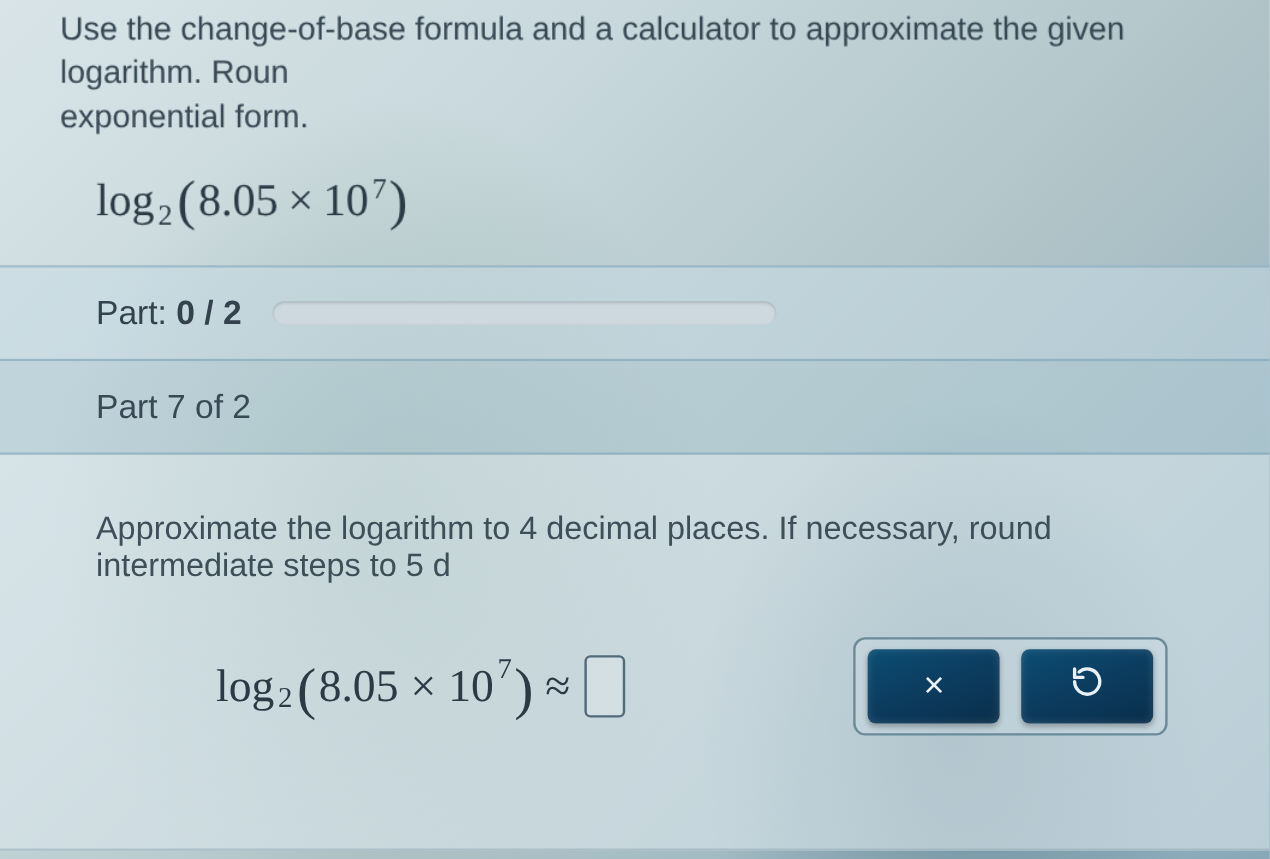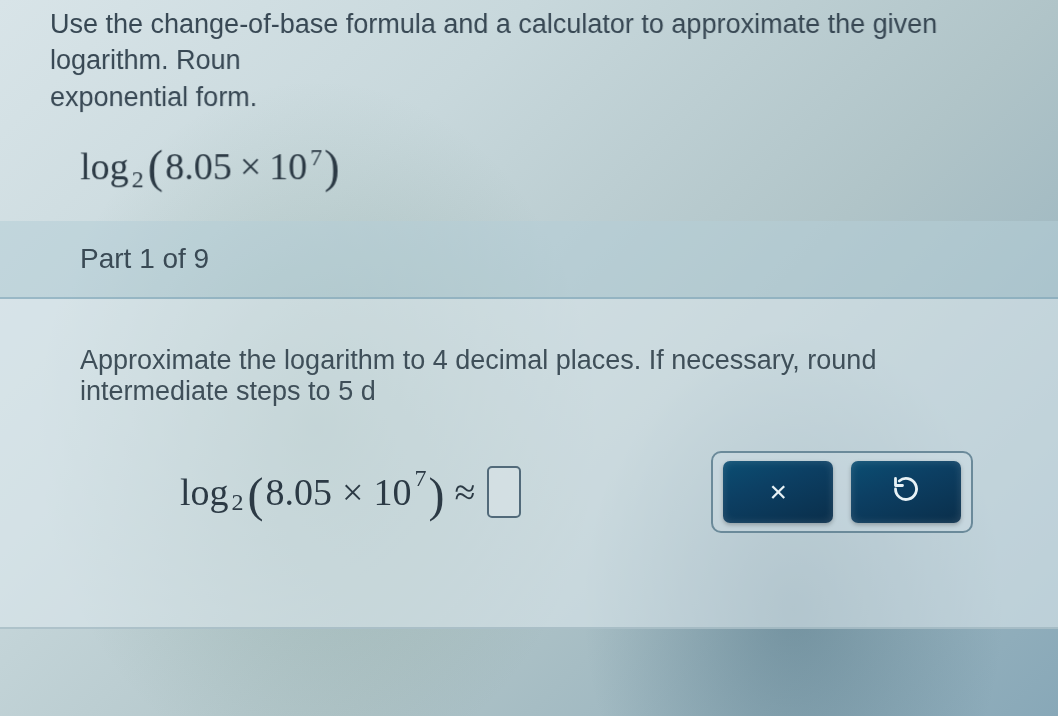--- a/index.html
+++ b/index.html
@@ -151,23 +151,31 @@
     <span class="sub">2</span>
     <span class="paren">(</span>
     <span>8.05</span>
     <span style="margin:0 6px">×</span>
     <span>10</span>
     <span class="sup">7</span>
     <span class="paren">)</span>
   </div>
 </div>
 
+<div class="progress-row">
+  <div class="progress-label">
+    <span>Part: </span><b><span>0</span><span> / </span><span>2</span></b>
+  </div>
+  <div class="progress-bar">
+    <div class="progress-fill" style="width: 0%;"></div>
+  </div>
+</div>
 
 <div class="part-header">
-  <span>Part 1 of 9</span>
+  <span>Part 7 of 2</span>
 </div>
 
 <div class="part-body">
   <div>Approximate the logarithm to 4 decimal places. If necessary, round intermediate steps to 5 d</div>
 
   <div class="answer-row">
     <div class="formula-ans">
       <span>log</span>
       <span class="sub">2</span>
       <span class="paren">(</span>

